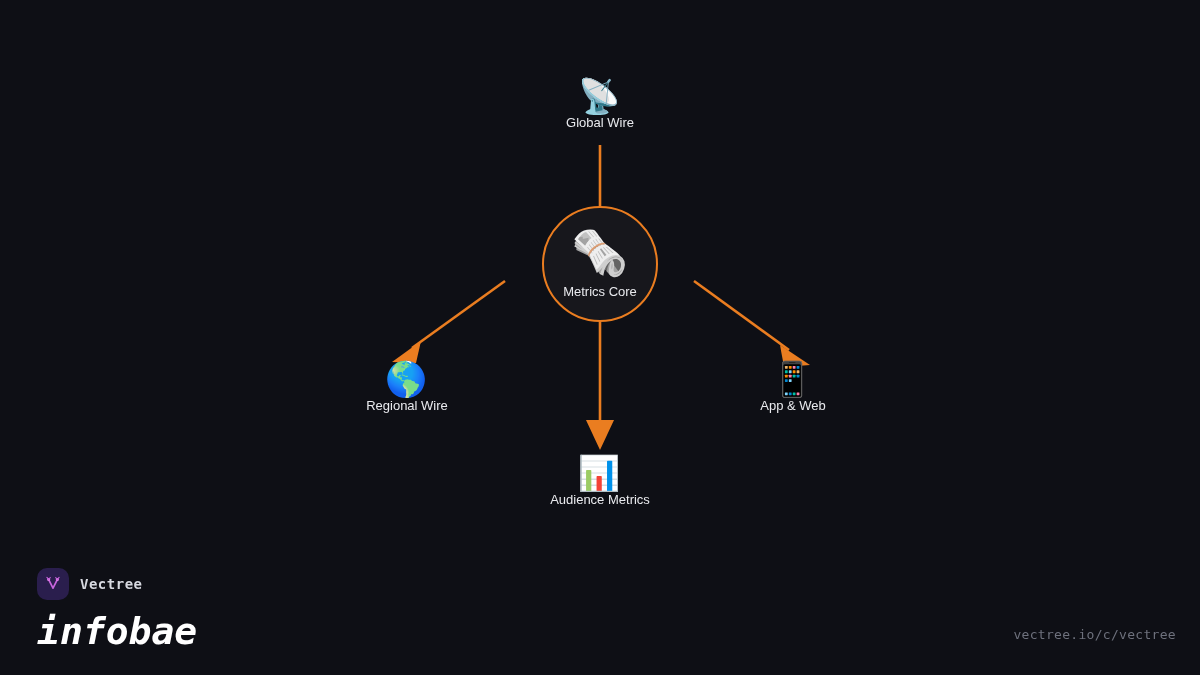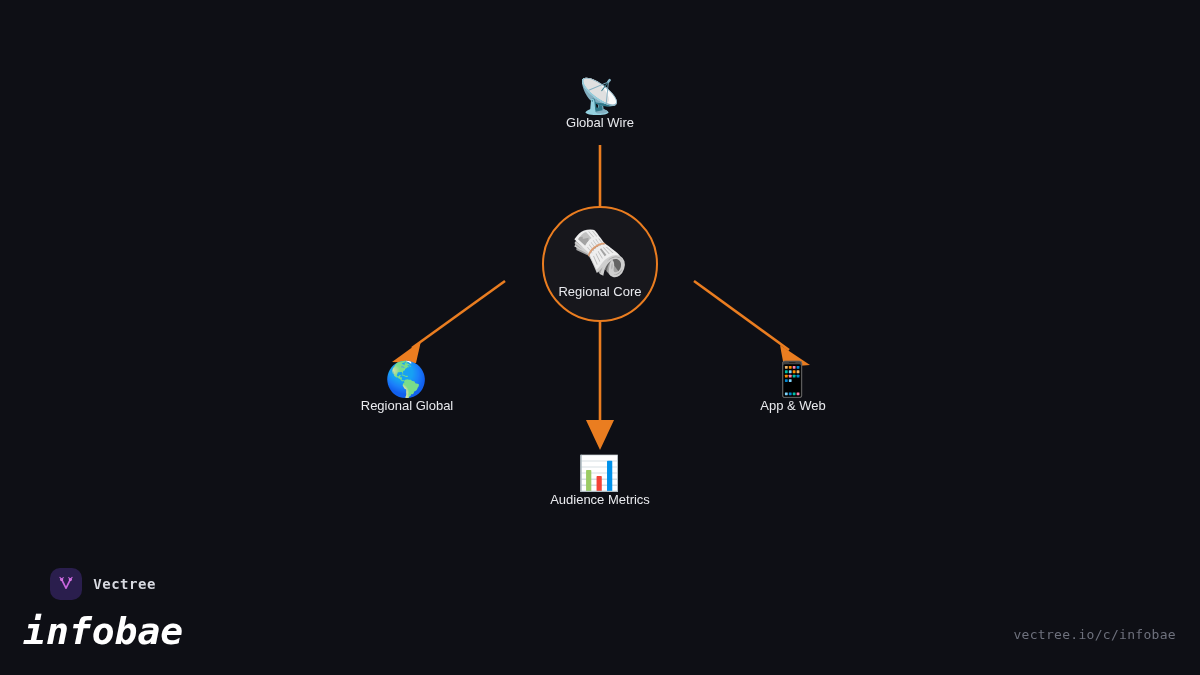--- a/index.html
+++ b/index.html
@@ -81,25 +81,25 @@
   .node.leaf .node-glyph {
     font-size: 34px;
   }
   .node.leaf .node-label {
     margin-top: 2px;
   }
 
   
   .brand {
     position: absolute;
-    left: 23px;
+    left: 37px;
     bottom: 22px;
     display: flex;
     flex-direction: column;
-    align-items: center;
+    align-items: flex-start;
   }
   .brand-row {
     display: flex;
     align-items: center;
     gap: 11px;
   }
   .brand-logo {
     width: 32px;
     height: 32px;
     border-radius: 10px;
@@ -157,26 +157,26 @@
       <polygon points="810,365 780,345 784,367" fill="#ea7d20"></polygon>
     </svg>
 
     <div class="node leaf" style="left:600px; top:104px;">
       <div class="node-glyph">📡</div>
       <div class="node-label">Global Wire</div>
     </div>
 
     <div class="node hub" style="left:600px; top:264px;">
       <div class="node-glyph">🗞️</div>
-      <div class="node-label">Regional Core</div>
+      <div class="node-label">Metrics Core</div>
     </div>
 
     <div class="node leaf" style="left:407px; top:387px;">
       <div class="node-glyph">🌎</div>
-      <div class="node-label">Regional Global</div>
+      <div class="node-label">Regional Wire</div>
     </div>
 
     <div class="node leaf" style="left:600px; top:481px;">
       <div class="node-glyph">📊</div>
       <div class="node-label">Audience Metrics</div>
     </div>
 
     <div class="node leaf" style="left:793px; top:387px;">
       <div class="node-glyph">📱</div>
       <div class="node-label">App &amp; Web</div>
@@ -193,15 +193,15 @@
           <circle cx="14.4" cy="5.4" r="1.5" fill="#e17ae8"></circle>
           <path d="M5.6 5.4 L3.9 3.4 M5.6 5.4 L7.3 3.6" stroke="#c765dd" stroke-width="1.1" stroke-linecap="round"></path>
           <path d="M14.4 5.4 L12.7 3.6 M14.4 5.4 L16.1 3.4" stroke="#c765dd" stroke-width="1.1" stroke-linecap="round"></path>
         </svg>
       </div>
       <div class="brand-name">Vectree</div>
     </div>
     <div class="brand-slug">infobae</div>
   </div>
 
-  <div class="footer-url">vectree.io/c/infobae</div>
+  <div class="footer-url">vectree.io/c/vectree</div>
 
 </div>
 
 </body></html>

